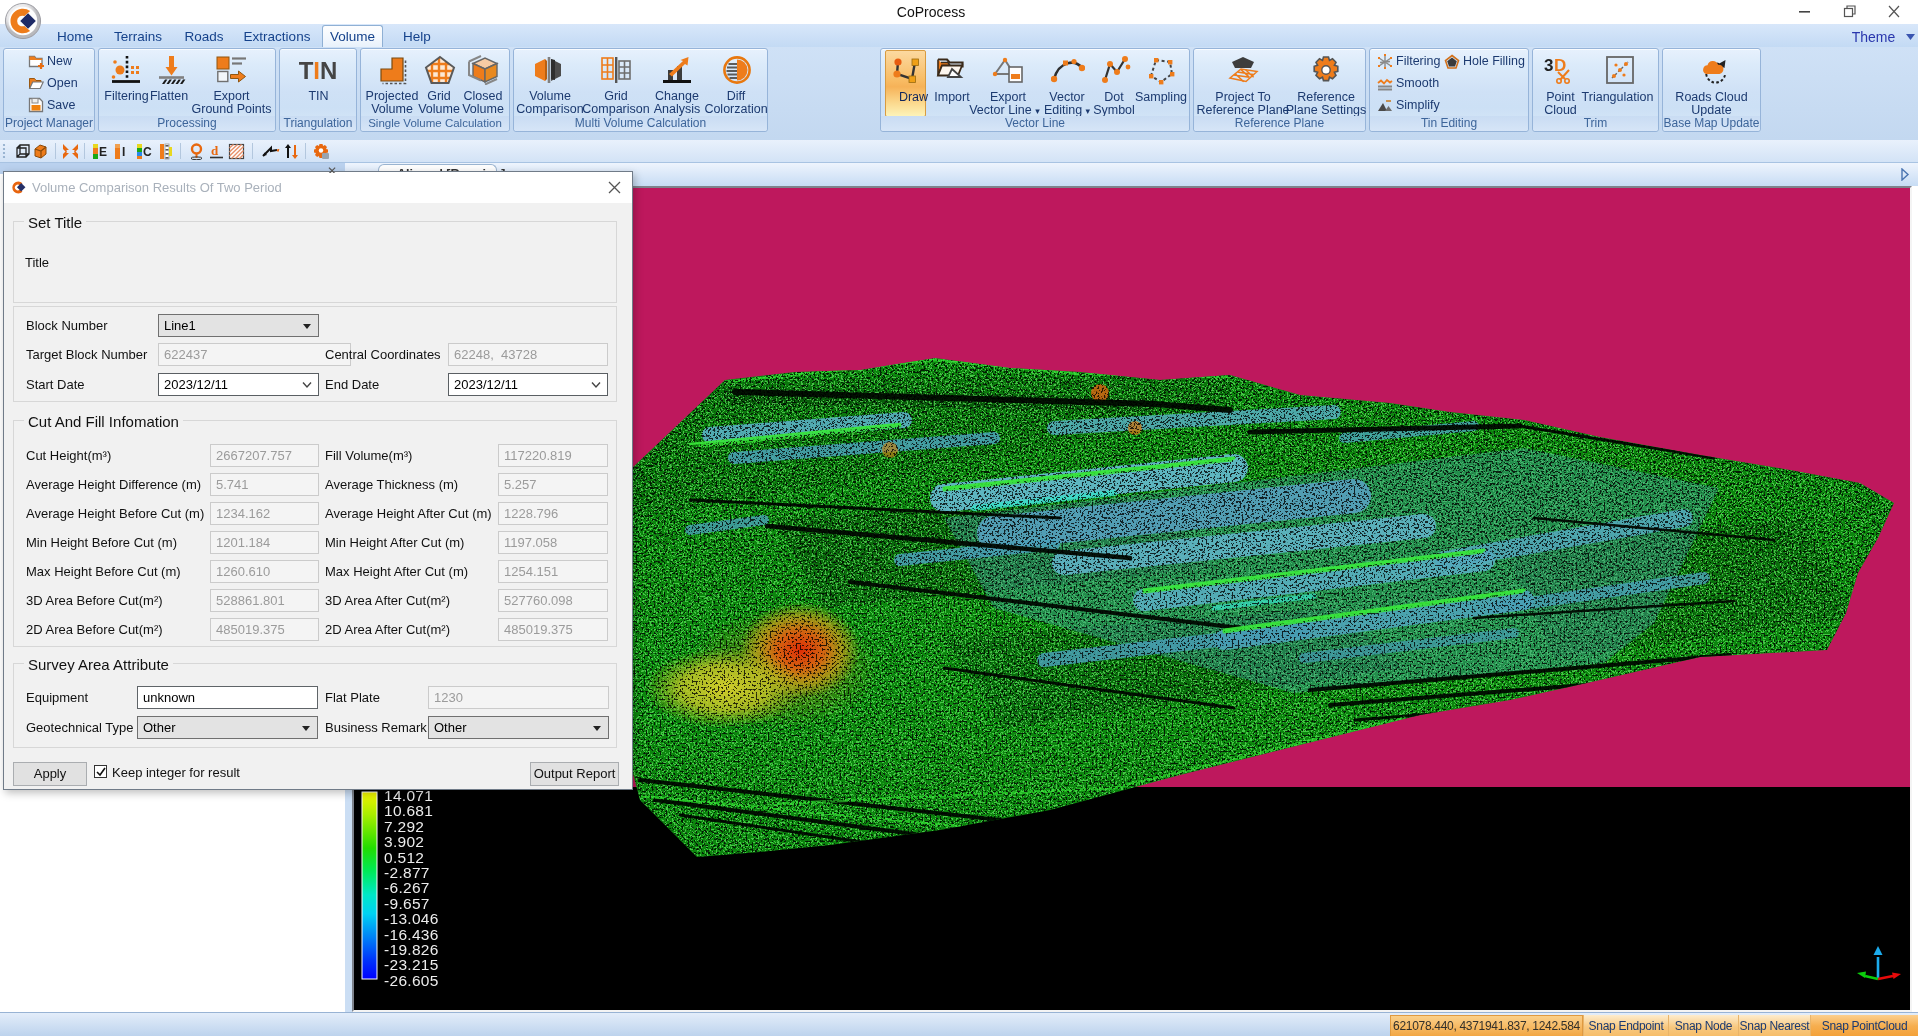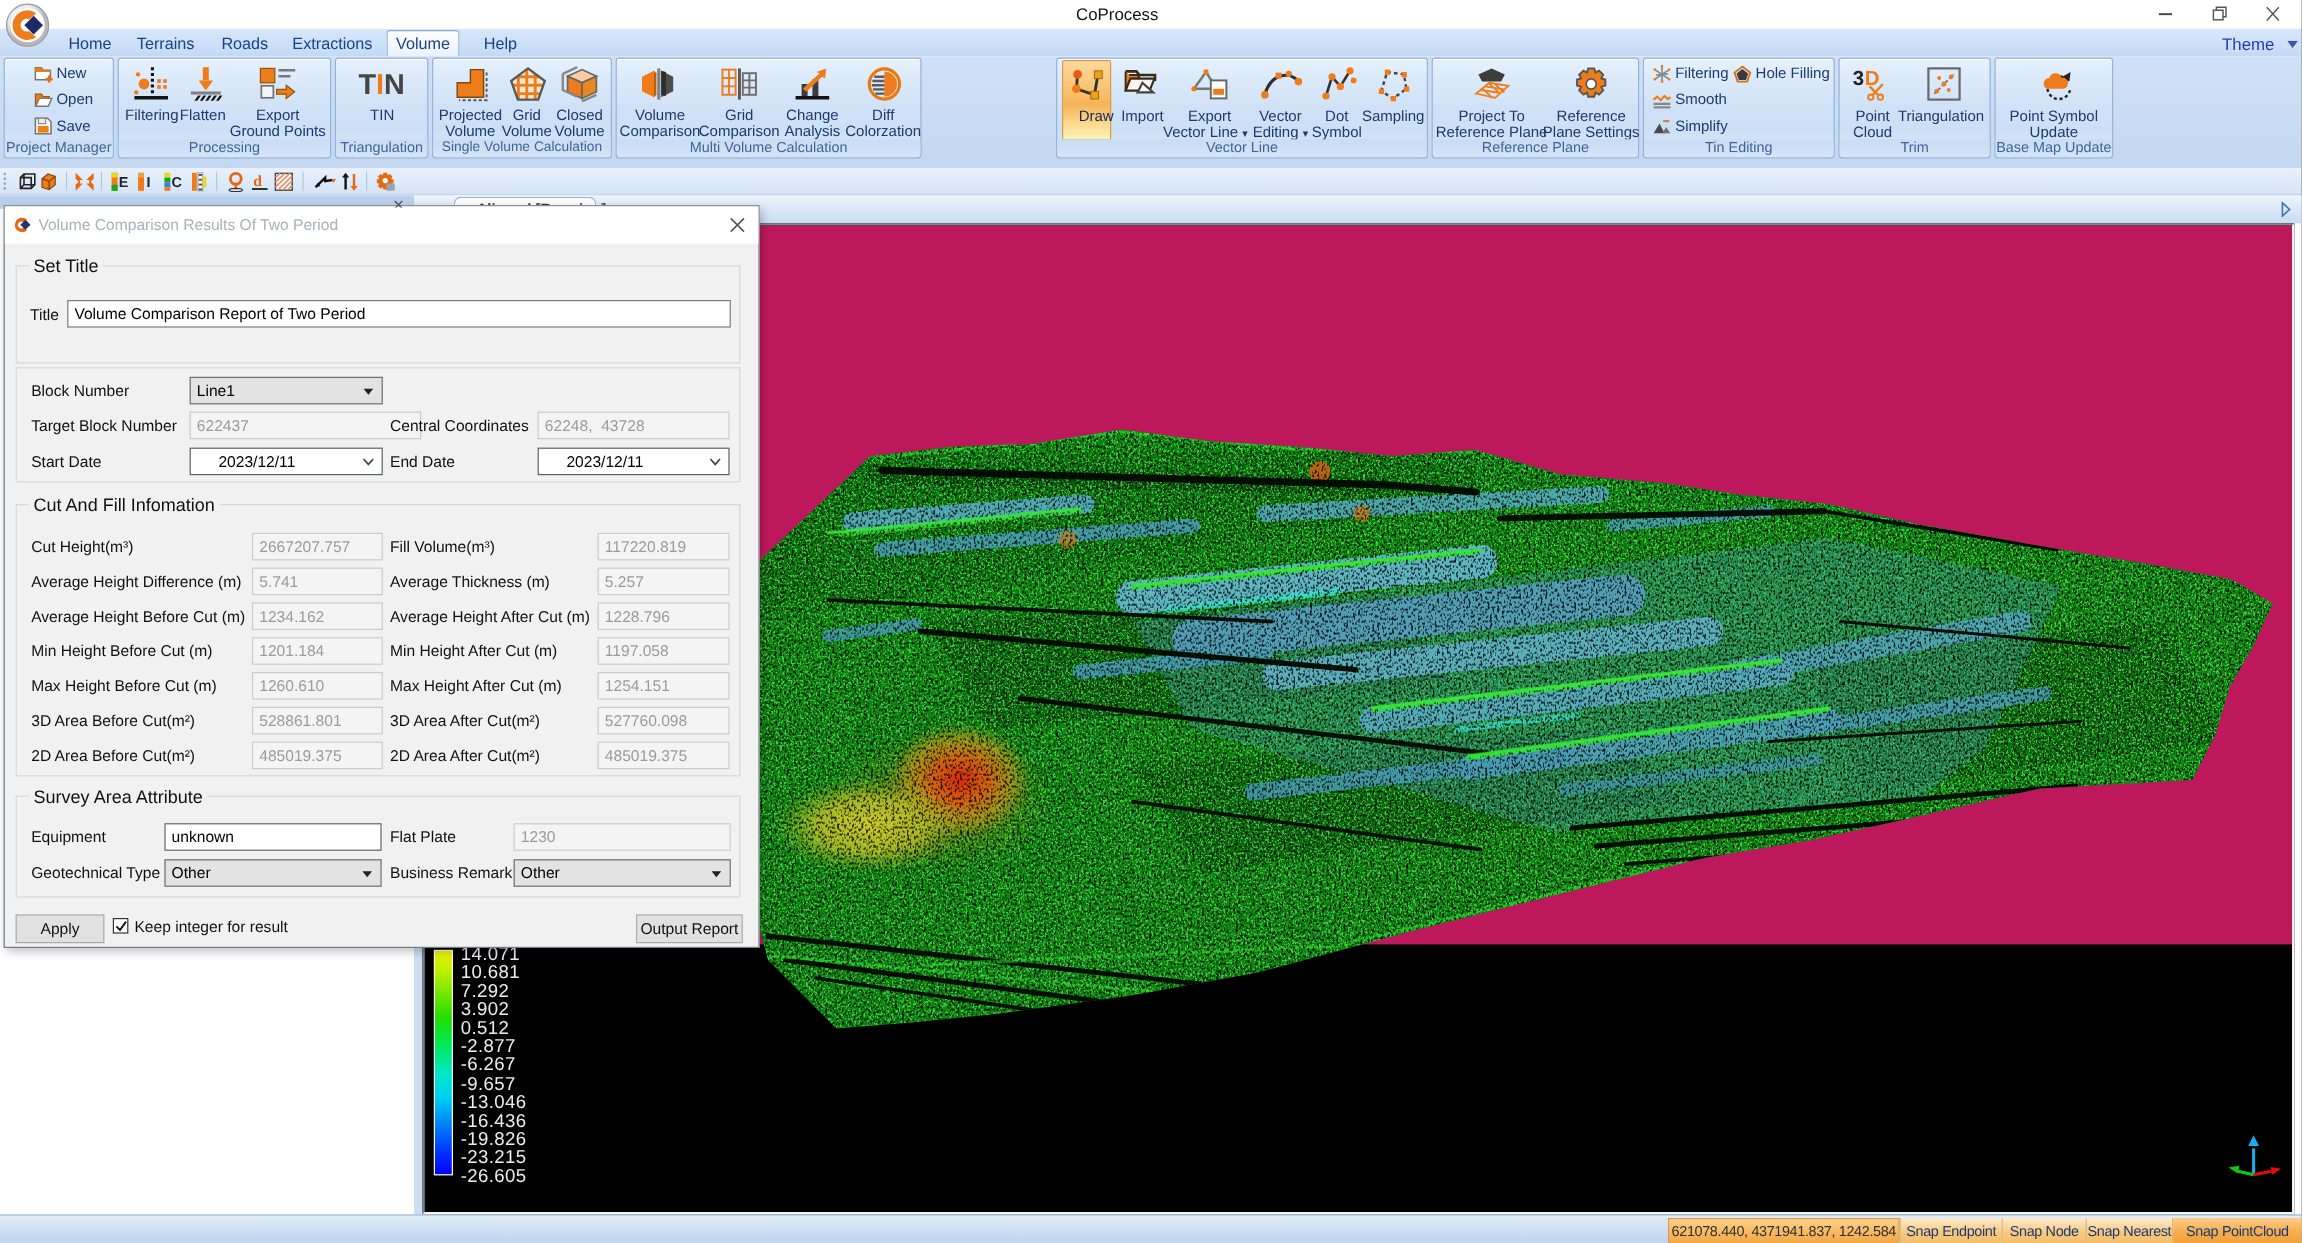--- a/index.html
+++ b/index.html
@@ -29,21 +29,21 @@
 #dlg{position:absolute;left:3px;top:171px;width:630px;height:619px;background:#f1f1f1;border:1px solid #707b88;box-shadow:2px 3px 8px rgba(0,0,0,.25)}
 #dlgtitle{position:absolute;left:0;top:0;width:100%;height:31px;background:#fff}
 #dlgtitle span{position:absolute;left:28px;top:8px;font-size:13px;color:#a9b1bb}
 .gbox{position:absolute;border:1px solid #d7d7d7}
 .gcap{position:absolute;top:-8px;left:10px;background:#f1f1f1;padding:0 4px;font-size:15px;color:#111}
 .lbl{position:absolute;font-size:13px;color:#111;white-space:nowrap}
 .tbd{position:absolute;height:23px;background:#f4f4f4;border:1px solid #cbcbcb;color:#9b9b9b;font-size:13px;line-height:21px;padding-left:5px;white-space:nowrap}
 .tbw{position:absolute;height:23px;background:#fff;border:1px solid #5f6468;color:#000;font-size:13px;line-height:21px;padding-left:5px;white-space:nowrap}
 .cmb{position:absolute;height:23px;background:#e3e3e3;border:1px solid #707070;color:#000;font-size:13px;line-height:21px;padding-left:5px;white-space:nowrap}
 .cmb i{position:absolute;right:7px;top:9px;width:0;height:0;border-left:4px solid transparent;border-right:4px solid transparent;border-top:5px solid #222}
-.dcmb{position:absolute;height:23px;background:#fff;border:1px solid #5a5f63;color:#000;font-size:13px;line-height:21px;padding-left:23px;white-space:nowrap}
+.dcmb{position:absolute;height:23px;background:#fff;border:1px solid #5a5f63;color:#000;font-size:13px;line-height:21px;padding-left:5px;white-space:nowrap}
 .btn{position:absolute;height:24px;background:#e1e1e1;border:1px solid #aaadb0;font-size:13px;color:#111;text-align:center;line-height:22px}
 
 #status{position:absolute;left:0;top:1012px;width:1918px;height:24px;background:linear-gradient(#e3edfa,#bdd3ed);border-top:1px solid #98b3d4}
 .snap{position:absolute;top:2px;height:22px;background:linear-gradient(#fdeccd,#f8c87f 55%,#f6bc67);border-left:1px solid #e8b46a;color:#1c3a70;font-size:12px;letter-spacing:-.3px;text-align:center;line-height:22px;white-space:nowrap}
 .lg{position:absolute;left:30px;height:16px;line-height:16px;font-size:15.5px;color:#ececec;letter-spacing:.3px}
 </style></head>
 <body>
 <div id="titlebar">
   <div id="apptitle">CoProcess</div>
   <svg class="a" style="left:1790px;top:0" width="128" height="24" viewBox="0 0 128 24">
@@ -345,21 +345,21 @@
   <div class="bt" style="left:42px;top:42px;width:85px">Triangulation</div>
   <div class="glab">Trim</div>
 </div>
 
 <div class="grp" style="left:1662px;width:99px">
   <svg class="a" style="left:34px;top:6px" width="32" height="30" viewBox="0 0 32 30">
         <path d="M26 12 a9.5 9.5 0 1 0 2 8" fill="none" stroke="#222" stroke-width="2" stroke-dasharray="2.6 2.2"></path>
         <path d="M28.5 5 l-1 8 -7-3.5 z" fill="#222"></path>
         <path d="M9 19 a4.5 4.5 0 0 1 1.5-8.7 a5.5 5.5 0 0 1 10.5-.6 a4 4 0 0 1 1.5 9.3 z" fill="#ee7c1b"></path>
       </svg>
-  <div class="bt" style="left:0;top:42px;width:97px">Point Symbol</div>
+  <div class="bt" style="left:0;top:42px;width:97px">Roads Cloud</div>
   <div class="bt" style="left:0;top:55px;width:97px">Update</div>
   <div class="glab">Base Map Update</div>
 </div>
 </div>
 <div id="qat">
   <svg class="a" style="left:2px;top:3px" width="6" height="16">
       <g fill="#8aa8c8">
         <circle cx="2" cy="2" r="1.1"></circle>
         <circle cx="2" cy="6" r="1.1"></circle>
         <circle cx="2" cy="10" r="1.1"></circle>
@@ -609,21 +609,20 @@
         <rect x="7.2" y="4.3" width="6" height="6" transform="rotate(45 10.2 7.3)" fill="#253067"></rect>
       </svg>
     <svg class="a" style="left:604px;top:9px" width="13" height="13">
         <path d="M1 1 L12 12 M12 1 L1 12" stroke="#555" stroke-width="1.3"></path>
       </svg>
   </div>
   <div class="gbox" style="left:9px;top:49px;width:604px;height:82px">
       <span class="gcap">Set Title</span>
     </div>
   <div class="lbl" style="left:21px;top:83px">Title</div>
-  <div class="tbw" style="left:52px;top:78px;width:553px;border-color:#7a7a7a">Volume Comparison Report of Two Period</div>
   <div class="gbox" style="left:9px;top:134px;width:604px;height:96px"></div>
   <div class="lbl" style="left:22px;top:146px">Block Number</div>
   <div class="cmb" style="left:154px;top:142px;width:161px">Line1<i></i></div>
   <div class="lbl" style="left:22px;top:175px">Target Block Number</div>
   <div class="tbd" style="left:154px;top:171px;width:193px">622437</div>
   <div class="lbl" style="left:321px;top:175px">Central Coordinates</div>
   <div class="tbd" style="left:444px;top:171px;width:160px">62248,&nbsp; 43728</div>
   <div class="lbl" style="left:22px;top:205px">Start Date</div>
   <div class="dcmb" style="left:154px;top:201px;width:161px">2023/12/11<svg class="a" style="right:6px;top:7px" width="10" height="8">
         <path d="M1 1.5 L5 6 L9 1.5" fill="none" stroke="#444" stroke-width="1.4"></path>

